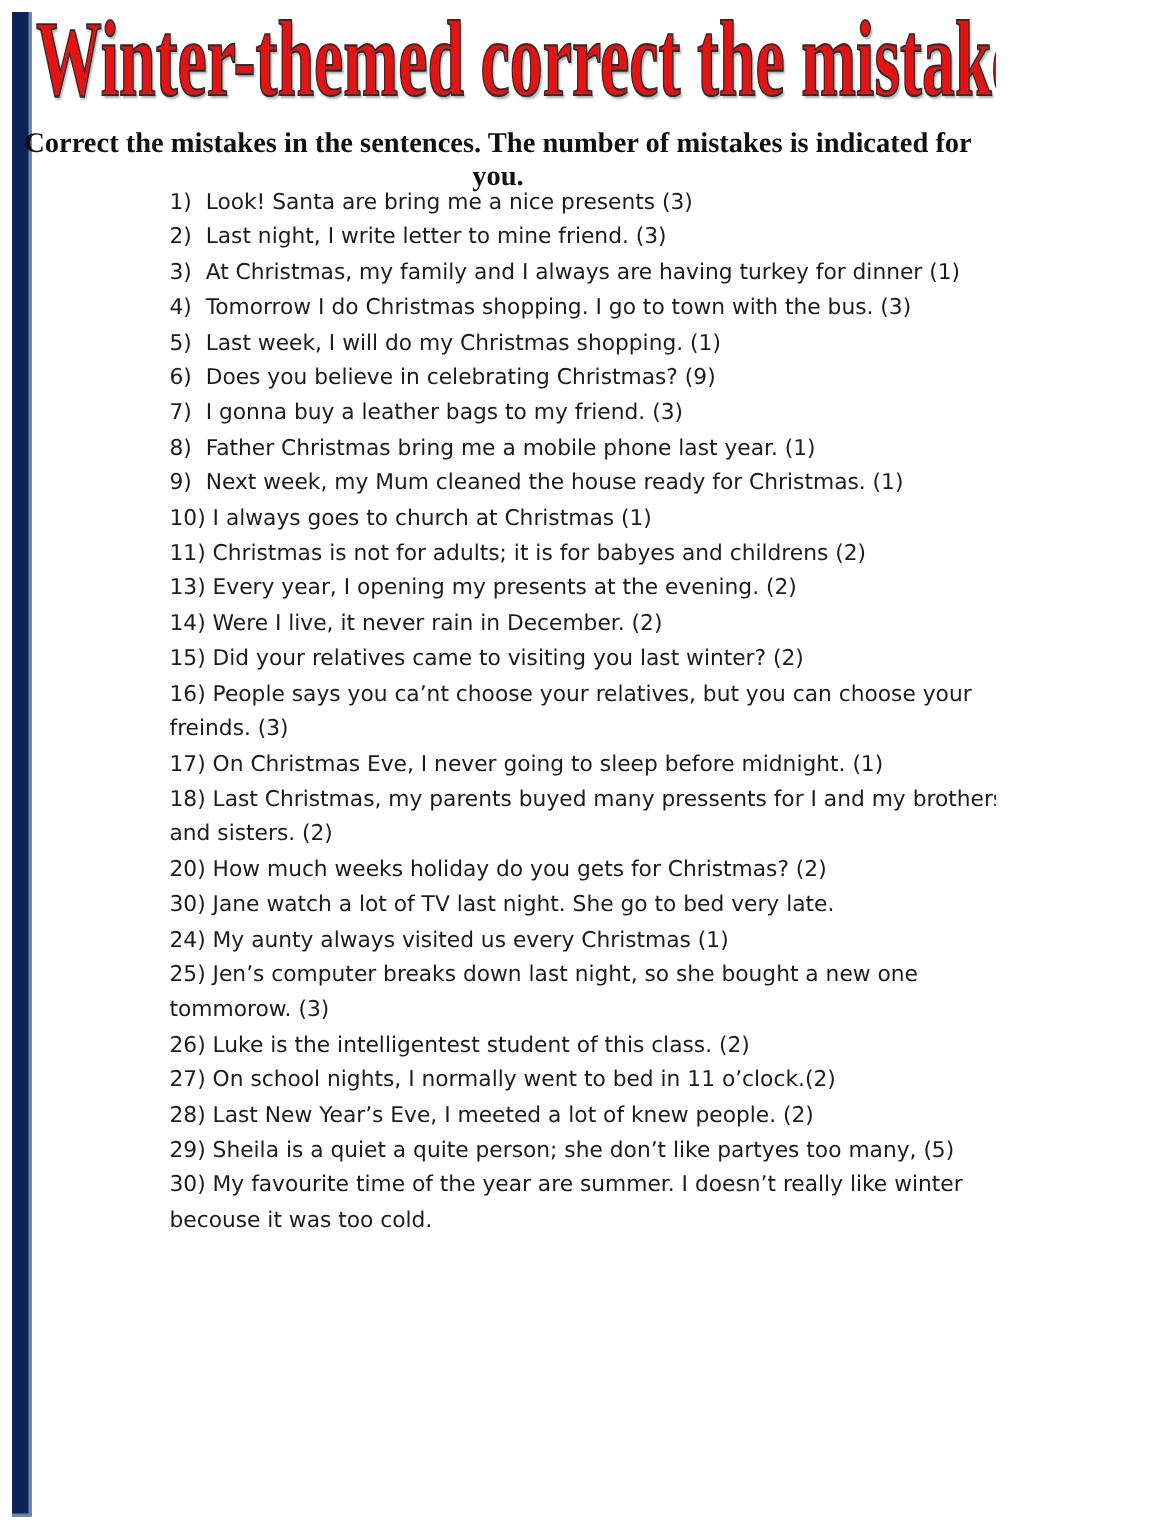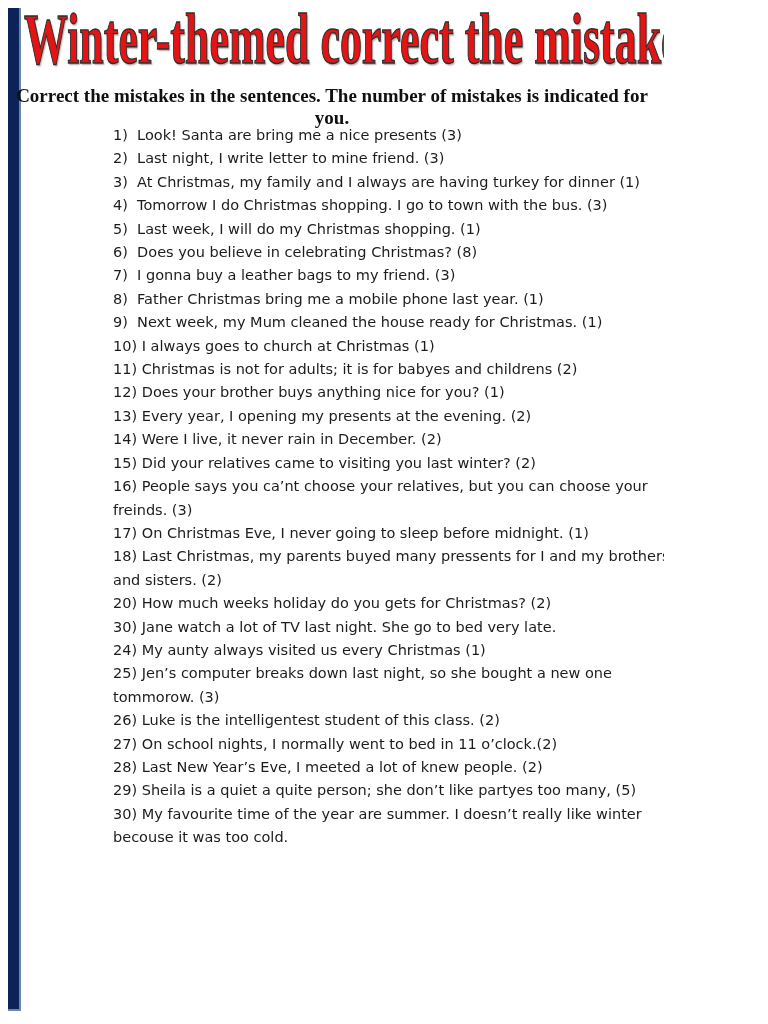--- a/index.html
+++ b/index.html
@@ -82,27 +82,26 @@
   <h1 class="title"><span class="title-inner">Winter-themed correct the mistakes</span></h1>
 
   <p class="instruction">Correct the mistakes in the sentences. The number of mistakes is indicated for you.</p>
 
   <div class="sentence-list">
     <p>1)  Look! Santa are bring me a nice presents (3)</p>
     <p>2)  Last night, I write letter to mine friend. (3)</p>
     <p>3)  At Christmas, my family and I always are having turkey for dinner (1)</p>
     <p>4)  Tomorrow I do Christmas shopping. I go to town with the bus. (3)</p>
     <p>5)  Last week, I will do my Christmas shopping. (1)</p>
-    <p>6)  Does you believe in celebrating Christmas? (8)</p>
+    <p>6)  Does you believe in celebrating Christmas? (9)</p>
     <p>7)  I gonna buy a leather bags to my friend. (3)</p>
     <p>8)  Father Christmas bring me a mobile phone last year. (1)</p>
     <p>9)  Next week, my Mum cleaned the house ready for Christmas. (1)</p>
     <p>10) I always goes to church at Christmas (1)</p>
     <p>11) Christmas is not for adults; it is for babyes and childrens (2)</p>
-    <p>12) Does your brother buys anything nice for you? (1)</p>
     <p>13) Every year, I opening my presents at the evening. (2)</p>
     <p>14) Were I live, it never rain in December. (2)</p>
     <p>15) Did your relatives came to visiting you last winter? (2)</p>
     <p>16) People says you ca’nt choose your relatives, but you can choose your freinds. (3)</p>
     <p>17) On Christmas Eve, I never going to sleep before midnight. (1)</p>
     <p>18) Last Christmas, my parents buyed many pressents for I and my brothers and sisters. (2)</p>
     <p>20) How much weeks holiday do you gets for Christmas? (2)</p>
     <p>30) Jane watch a lot of TV last night. She go to bed very late.</p>
     <p>24) My aunty always visited us every Christmas (1)</p>
     <p>25) Jen’s computer breaks down last night, so she bought a new one tommorow. (3)</p>

